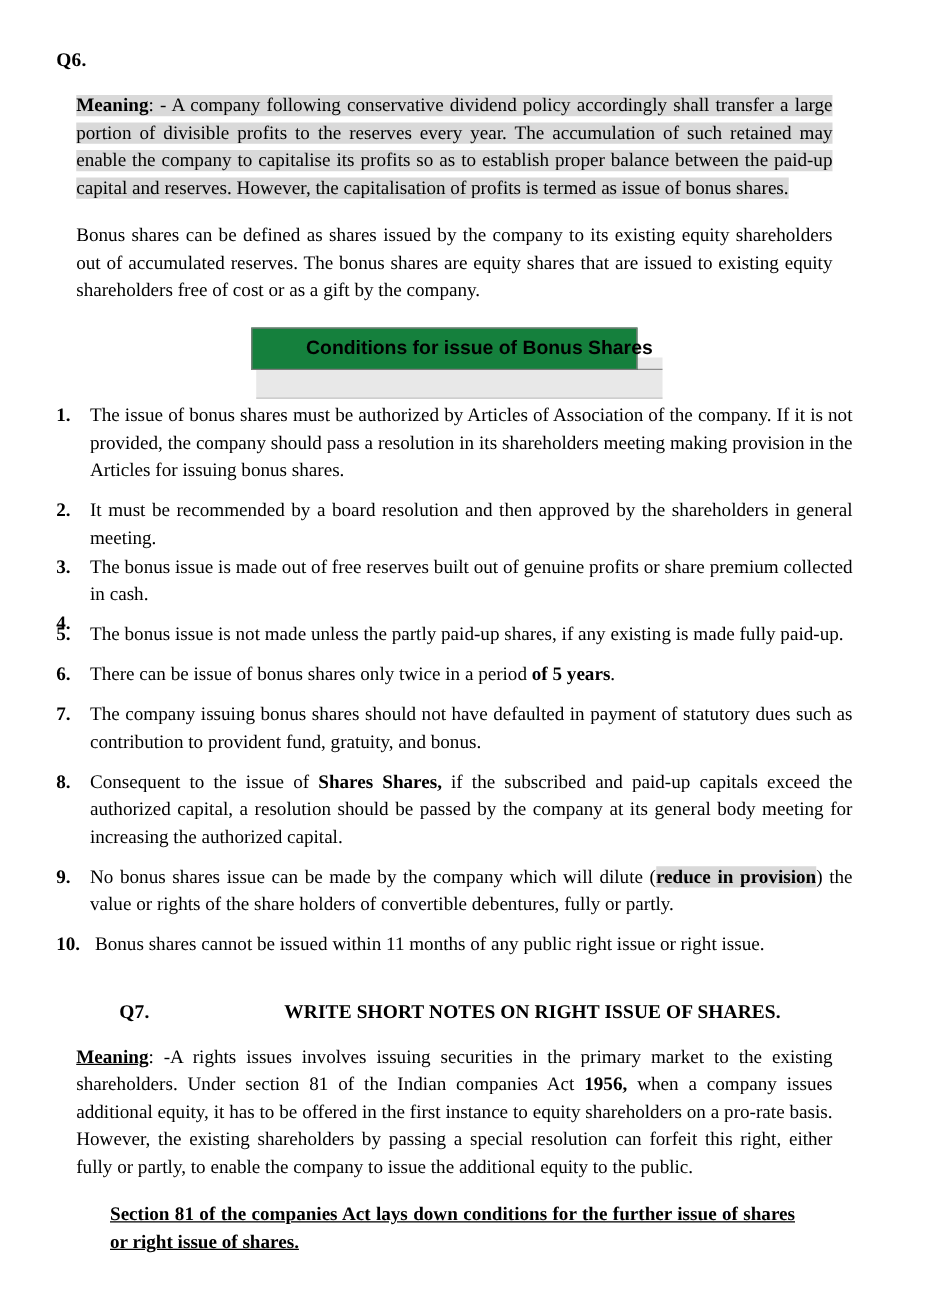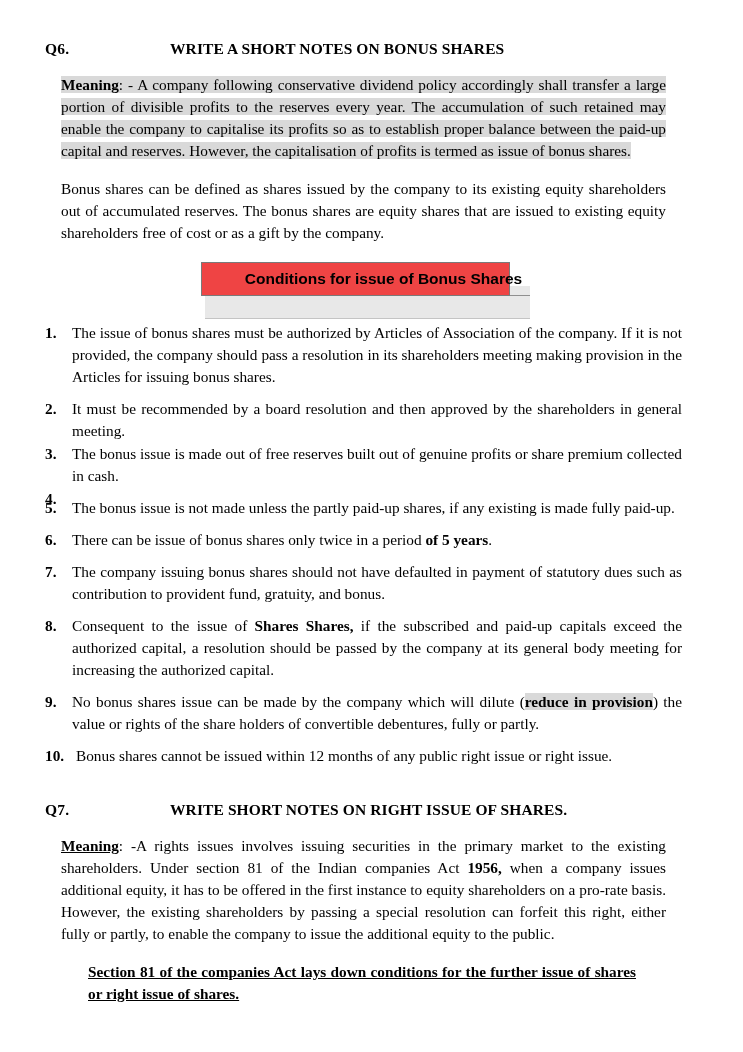--- a/index.html
+++ b/index.html
@@ -47,21 +47,21 @@
     margin: 16px;
     font-size: 15.3px;
     line-height: 1.44;
     text-align: justify;
     text-justify: inter-word;
   }
   .mt14 { margin-top: 14px; }
   .mt18 { margin-top: 18px; }
   .mt20 { margin-top: 20px; }
   .mt26 { margin-top: 26px; }
-  .mt34 { margin-top: 34px; }
+  .mt34 { margin-top: 34px; text-align: center; }
 
   .hl {
     background: #d9d9d9;
     box-decoration-break: clone;
     -webkit-box-decoration-break: clone;
   }
   .b { font-weight: bold; }
   .u { text-decoration: underline; }
 
   
@@ -86,21 +86,21 @@
     width: 325px;
     height: 0;
     border-top: 1px solid #8f8f8f;
   }
   .callout-box {
     position: absolute;
     left: 156px;
     top: 2px;
     width: 309px;
     height: 34px;
-    background: #ef4444;
+    background: #15803d;
     border: 1px solid #7a7a7a;
     box-sizing: border-box;
     display: flex;
     align-items: center;
     justify-content: center;
   }
   .callout-box .callout-text {
     font-family: "Liberation Sans", "DejaVu Sans", sans-serif;
     font-weight: bold;
     font-size: 15.5px;
@@ -136,21 +136,20 @@
   ol.conditions > li.wide-num { padding-left: 31px; }
   ol.conditions > li.wide-num > .num { width: 30px; }
 </style>
 </head>
 <body>
 
 <div class="page">
 
   <div class="q-head">
     <span class="q-label">Q6.</span>
-    <span class="q-title">WRITE A SHORT NOTES ON BONUS SHARES</span>
   </div>
 
   <p class="para mt18"><span class="hl"><span class="b">Meaning</span><span>: - A company following conservative dividend policy accordingly shall transfer a large portion of divisible profits to the reserves every year. The accumulation of such retained may enable the company to capitalise its profits so as to establish proper balance between the paid-up capital and reserves. However, the capitalisation of profits is termed as issue of bonus shares.</span></span></p>
 
   <p class="para mt20">Bonus shares can be defined as shares issued by the company to its existing equity shareholders out of accumulated reserves. The bonus shares are equity shares that are issued to existing equity shareholders free of cost or as a gift by the company.</p>
 
   <div class="callout-wrap">
     <div class="callout-shadow"></div>
     <div class="callout-shadow-line"></div>
     <div class="callout-box">
@@ -161,21 +160,21 @@
   <ol class="conditions" id="conditions-list">
       <li><span class="num">1.</span><span><span>The issue of bonus shares must be authorized by Articles of Association of the company. If it is not provided, the company should pass a resolution in its shareholders meeting making provision in the Articles for issuing bonus shares.</span></span></li>
       <li class="tight"><span class="num">2.</span><span><span>It must be recommended by a board resolution and then approved by the shareholders in general meeting.</span></span></li>
       <li class="tight"><span class="num">3.</span><span><span>The bonus issue is made out of free reserves built out of genuine profits or share premium collected in cash.</span></span></li>
       <li><span class="num">4.</span></li>
       <li><span class="num">5.</span><span><span>The bonus issue is not made unless the partly paid-up shares, if any existing is made fully paid-up.</span></span></li>
       <li><span class="num">6.</span><span><span>There can be issue of bonus shares only twice in a period </span><span class="b">of 5 years</span><span>.</span></span></li>
       <li><span class="num">7.</span><span><span>The company issuing bonus shares should not have defaulted in payment of statutory dues such as contribution to provident fund, gratuity, and bonus.</span></span></li>
       <li><span class="num">8.</span><span><span>Consequent to the issue of </span><span class="b">Shares Shares,</span><span> if the subscribed and paid-up capitals exceed the authorized capital, a resolution should be passed by the company at its general body meeting for increasing the authorized capital.</span></span></li>
       <li><span class="num">9.</span><span><span>No bonus shares issue can be made by the company which will dilute (</span><span class="b hl">reduce in provision</span><span>) the value or rights of the share holders of convertible debentures, fully or partly.</span></span></li>
-      <li class="wide-num"><span class="num">10.</span><span><span>Bonus shares cannot be issued within 12 months of any public right issue or right issue.</span></span></li>
+      <li class="wide-num"><span class="num">10.</span><span><span>Bonus shares cannot be issued within 11 months of any public right issue or right issue.</span></span></li>
     </ol>
 
   <div class="q-head mt34">
     <span class="q-label">Q7.</span>
     <span class="q-title">WRITE SHORT NOTES ON RIGHT ISSUE OF SHARES.</span>
   </div>
 
   <p class="para mt14" id="q7-meaning"><span class="b u">Meaning</span><span id="q7-meaning-body"><span>: -A rights issues involves issuing securities in the primary market to the existing shareholders. Under section 81 of the Indian companies Act </span><span class="b">1956,</span><span> when a company issues additional equity, it has to be offered in the first instance to equity shareholders on a pro-rate basis. However, the existing shareholders by passing a special resolution can forfeit this right, either fully or partly, to enable the company to issue the additional equity to the public.</span></span></p>
 
   <p class="para mt26" style="padding-left:27px;padding-right:30px;"><span class="b u">Section 81 of the companies Act lays down conditions for the further issue of shares or right issue of shares.</span></p>

